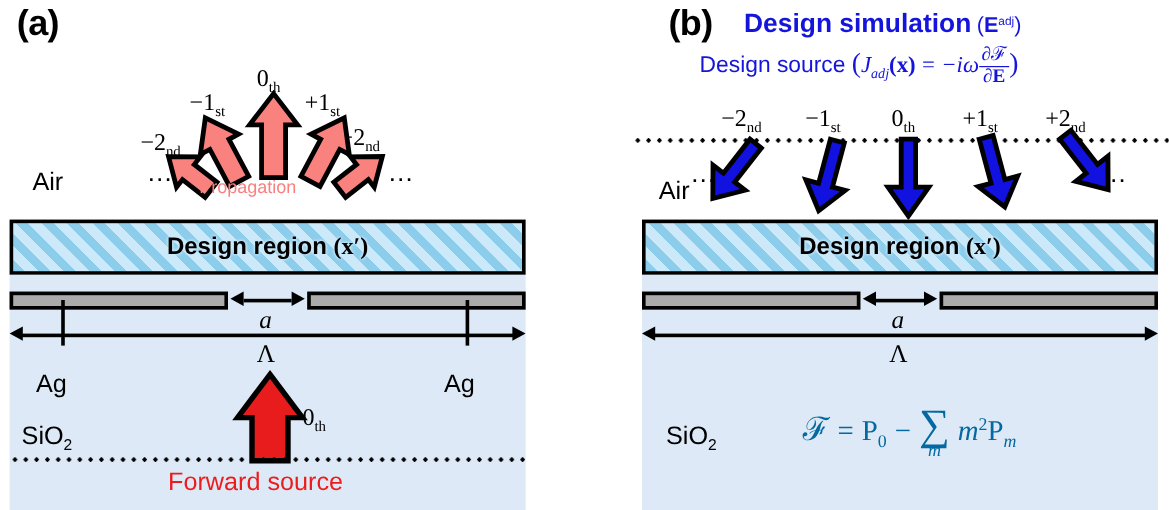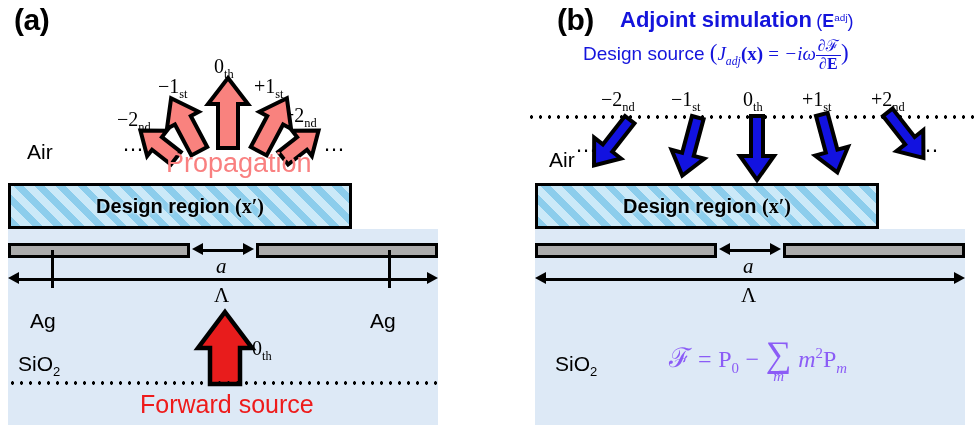--- a/index.html
+++ b/index.html
@@ -26,21 +26,21 @@
   .hsub { font-size: 18px; }
   .red { color: #EE1B1B; }
   .blue { color: #1414DC; }
   sup { font-size: 0.62em; vertical-align: super; }
   sub { font-size: 0.62em; vertical-align: sub; }
   .serif { font-family: "Liberation Serif", serif; }
   .ital { font-family: "Liberation Serif", serif; font-style: italic; }
 
   
   .design {
-    position: absolute; left: 8px; width: 344px;
+    position: absolute; left: 8px; width: 430px;
     height: 46px; box-sizing: border-box;
     border: 3.5px solid #000;
     background-color: #CBE9F8;
     background-image: repeating-linear-gradient(
         45deg,
         #8CCDEC 0px, #8CCDEC 7px,
         #CBE9F8 7px, #CBE9F8 15px);
     display: flex; align-items: center; justify-content: center;
   }
   .design-label {
@@ -77,23 +77,23 @@
     position: absolute; height: 4px;
     background-image: radial-gradient(circle, #000 0 1.6px, transparent 1.9px);
     background-size: 9px 4px;
     background-repeat: repeat-x;
   }
 
   .txt { position: absolute; white-space: nowrap; }
   .matlabel { font-size: 21px; color: #000; }
   .ellipsis { font-size: 22px; color: #000; letter-spacing: 2px; }
   .ordlabel { font-family: "Liberation Serif", serif; font-size: 20px; color:#000; }
-  .prop { font-size: 27px; color: #F98080; }
-  .srclabel { font-size: 25px; color: #EE1B1B; }
-  .fom { font-size: 24px; color: #8b5cf6; }
+  .prop { font-size: 15px; color: #F98080; }
+  .srclabel { font-size: 21px; color: #EE1B1B; }
+  .fom { font-size: 24px; color: #0369a1; }
 
   svg { position: absolute; overflow: visible; }
 </style>
 </head>
 <body>
 
 <div class="panel" id="panel-a">
 
   <div class="hdr plabel" style="left:14px; top:3px;">(a)</div>
 
@@ -166,21 +166,21 @@
   <div class="txt ordlabel" style="left:252px; top:337px;"><span>0</span><sub>th</sub></div>
 
   <div class="dotted" style="left:8px; top:381px; width:430px;"></div>
   <div class="txt srclabel" style="left:140px; top:390px;">Forward source</div>
 </div>
 
 <div class="panel" id="panel-b">
 
   <div class="hdr plabel" style="left:30px; top:3px;">(b)</div>
   <div class="hdr" style="left:93px; top:7px;">
-    <span class="htitle blue">Adjoint simulation</span>
+    <span class="htitle blue">Design simulation</span>
     <span class="hsub blue">(</span><span class="hsub blue" style="font-weight:bold;">E</span><sup class="blue">adj</sup><span class="hsub blue">)</span>
   </div>
 
   <div class="hdr" style="left:56px; top:38px; font-size:19px; color:#1414DC;">
     <span>Design source</span>
     <span class="serif" style="font-size:23px;">(</span><span class="ital">J</span><sub class="ital">adj</sub><span class="serif" style="font-weight:bold;">(x)</span>
     <span class="serif">=</span>
     <span class="ital">−iω</span><span style="display:inline-block; vertical-align:middle; text-align:center; line-height:1.05;"><span class="serif" style="display:block; font-size:16px; border-bottom:1.5px solid #1414DC; padding:0 2px;">∂ℱ</span><span class="serif" style="display:block; font-size:16px; font-weight:bold; padding:0 2px;">∂E</span></span><span class="serif" style="font-size:23px;">)</span>
   </div>
 

